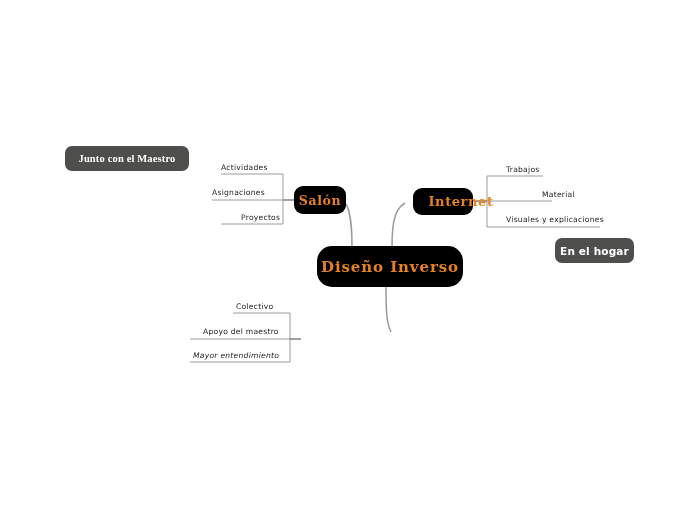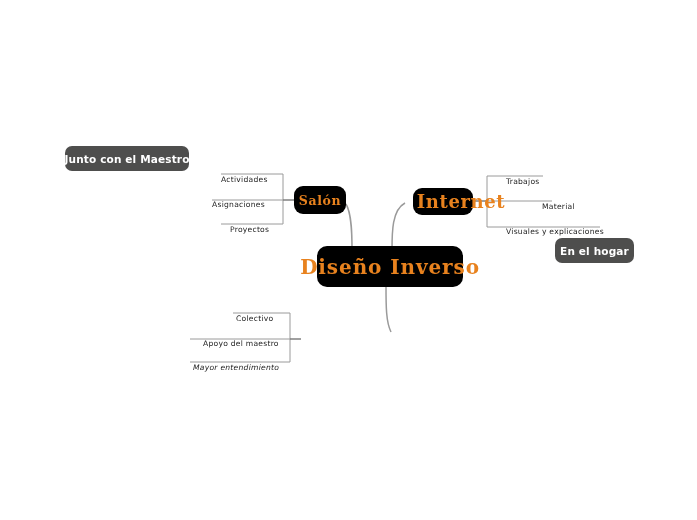--- a/index.html
+++ b/index.html
@@ -47,39 +47,39 @@
     font-weight: bold;
     letter-spacing: 0.6px;
     white-space: nowrap;
   }
 
   .node.central {
     left: 317px;
     top: 246px;
     width: 146px;
     height: 41px;
-    border-radius: 10px;
-    font-size: 20px;
+    border-radius: 15px;
+    font-size: 15px;
     letter-spacing: 0.9px;
   }
 
   .node.salon {
     left: 294px;
     top: 186px;
     width: 52px;
     height: 28px;
     font-size: 12.5px;
   }
 
   .node.internet {
     left: 413px;
     top: 188px;
     width: 60px;
     height: 27px;
-    font-size: 18px;
+    font-size: 13px;
     padding-left: 36px;
   }
 
   .node.aprendizaje {
     left: 301px;
     top: 325px;
     width: 90px;
     height: 28px;
     font-size: 12.5px;
   }
@@ -100,39 +100,39 @@
     letter-spacing: 0.15px;
     white-space: nowrap;
     cursor: pointer;
   }
 
   .pill.maestro {
     left: 65px;
     top: 146px;
     width: 124px;
     height: 25px;
+    font-family: Liberation Serif, serif;
   }
 
   .pill.hogar {
     left: 555px;
     top: 238px;
     width: 79px;
     height: 25px;
   }
 
   
   .leaf {
     position: absolute;
     font-family: "DejaVu Sans", "Liberation Sans", sans-serif;
     font-size: 7.6px;
     color: #1c1c1c;
     letter-spacing: 0.25px;
     white-space: nowrap;
     line-height: 10px;
-    margin-top: 12px;
   }
 </style>
 </head>
 <body>
 
 <div id="canvas">
 
   <svg id="edges" viewBox="0 0 697 520" width="697" height="520" xmlns="http://www.w3.org/2000/svg">
 
     <path d="M 352 250 C 352 236 352 214 346 204" fill="none" stroke="#9a9a9a" stroke-width="1.5"></path>
@@ -166,21 +166,21 @@
 
   <div class="node internet">Internet</div>
 
 
   <div class="pill maestro">Junto con el Maestro</div>
 
   <div class="pill hogar">En el hogar</div>
 
   <div class="leaf" style="left:221px; top:163px;">Actividades</div>
   <div class="leaf" style="left:212px; top:188px;">Asignaciones</div>
-  <div class="leaf" style="left:230px; top:213px;">Proyectos</div>
+  <div class="leaf" style="left:241px; top:213px;">Proyectos</div>
 
   <div class="leaf" style="left:506px; top:165px;">Trabajos</div>
   <div class="leaf" style="left:506px; top:190px;padding-left:36px;">Material</div>
   <div class="leaf" style="left:506px; top:215px;">Visuales y explicaciones</div>
 
   <div class="leaf" style="left:236px; top:302px;">Colectivo</div>
   <div class="leaf" style="left:203px; top:327px;">Apoyo del maestro</div>
   <div class="leaf" style="left:193px; top:351px;font-style:italic;">Mayor entendimiento</div>
 
 </div>

